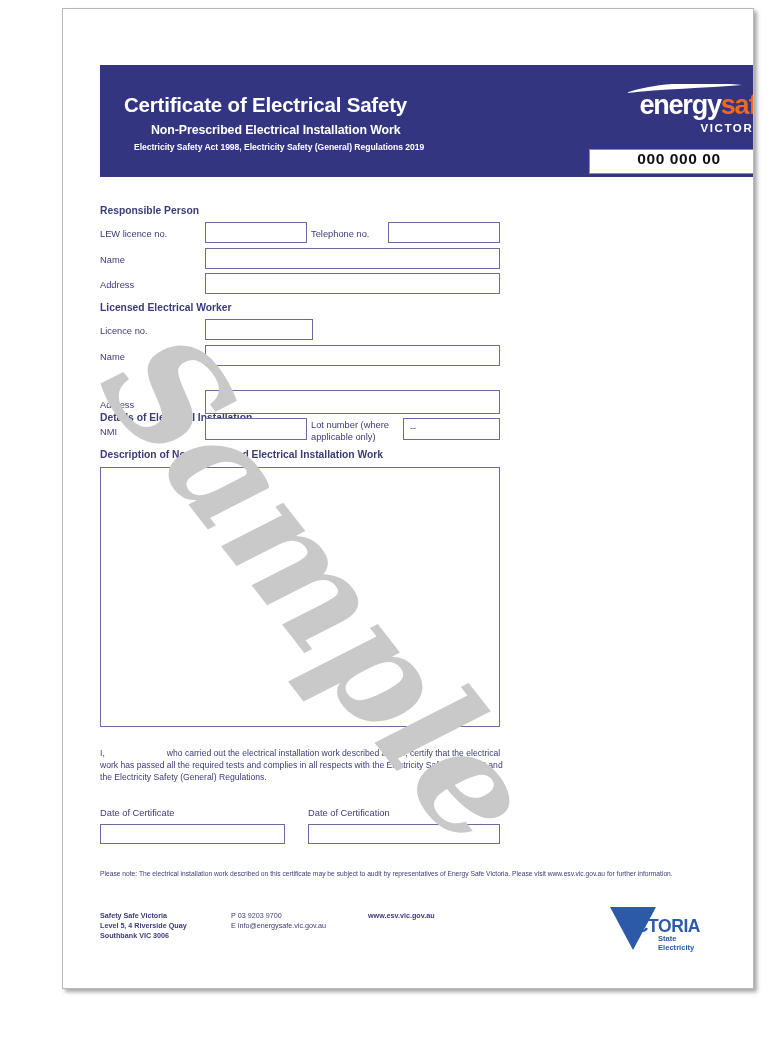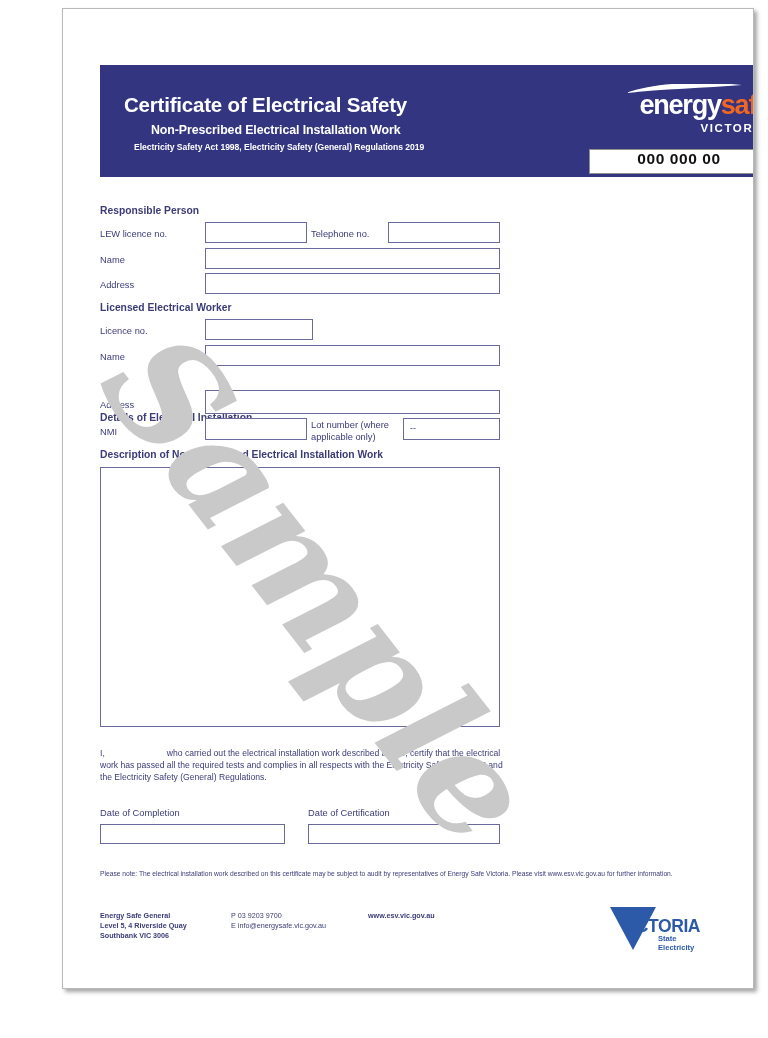--- a/index.html
+++ b/index.html
@@ -374,34 +374,34 @@
     </div>
 
     <div class="section-heading" style="left:37px; top:440px;">Description of Non-Prescribed Electrical Installation Work</div>
 
     <div class="field-box" style="left:37px; top:458px; width:400px; height:260px;">
       <span class="field-box-value"></span>
     </div>
 
     <div id="declaration"><span>I,</span><span class="blank-line"></span><span>who carried out the electrical installation work described above, certify that the electrical work has passed all the required tests and complies in all respects with the Electricity Safety Act 1998 and the Electricity Safety (General) Regulations.</span></div>
 
-    <div class="field-label" style="left:37px; top:799px;">Date of Completion</div>
+    <div class="field-label" style="left:37px; top:799px;">Date of Certificate</div>
     <div class="field-box" style="left:37px; top:815px; width:185px; height:20px;">
       <span class="field-box-value"></span>
     </div>
 
     <div class="field-label" style="left:245px; top:799px;">Date of Certification</div>
     <div class="field-box" style="left:245px; top:815px; width:192px; height:20px;">
       <span class="field-box-value"></span>
     </div>
 
     <div id="footer-note">Please note: The electrical installation work described on this certificate may be subject to audit by representatives of Energy Safe Victoria. Please visit www.esv.vic.gov.au for further information.</div>
 
     <div class="footer-col" id="footer-org">
-      <div>Energy Safe General</div>
+      <div>Safety Safe Victoria</div>
       <div>Level 5, 4 Riverside Quay</div>
       <div>Southbank VIC 3006</div>
     </div>
 
     <div class="footer-col" id="footer-contact">
       <div>P 03 9203 9700</div>
       <div>E info@energysafe.vic.gov.au</div>
     </div>
 
     <div class="footer-col" id="footer-web">www.esv.vic.gov.au</div>

